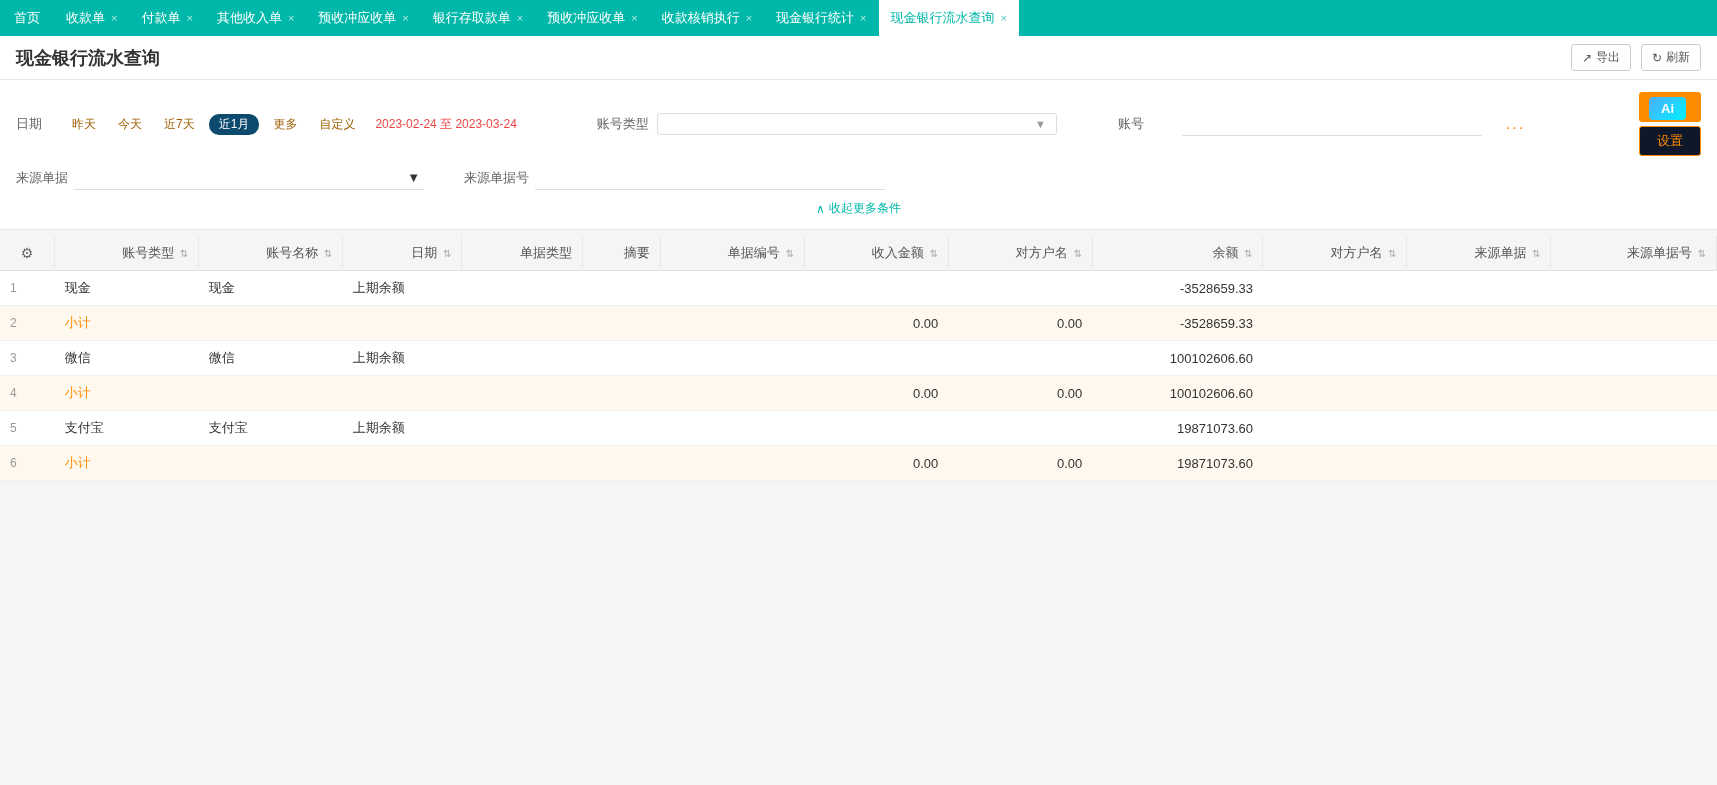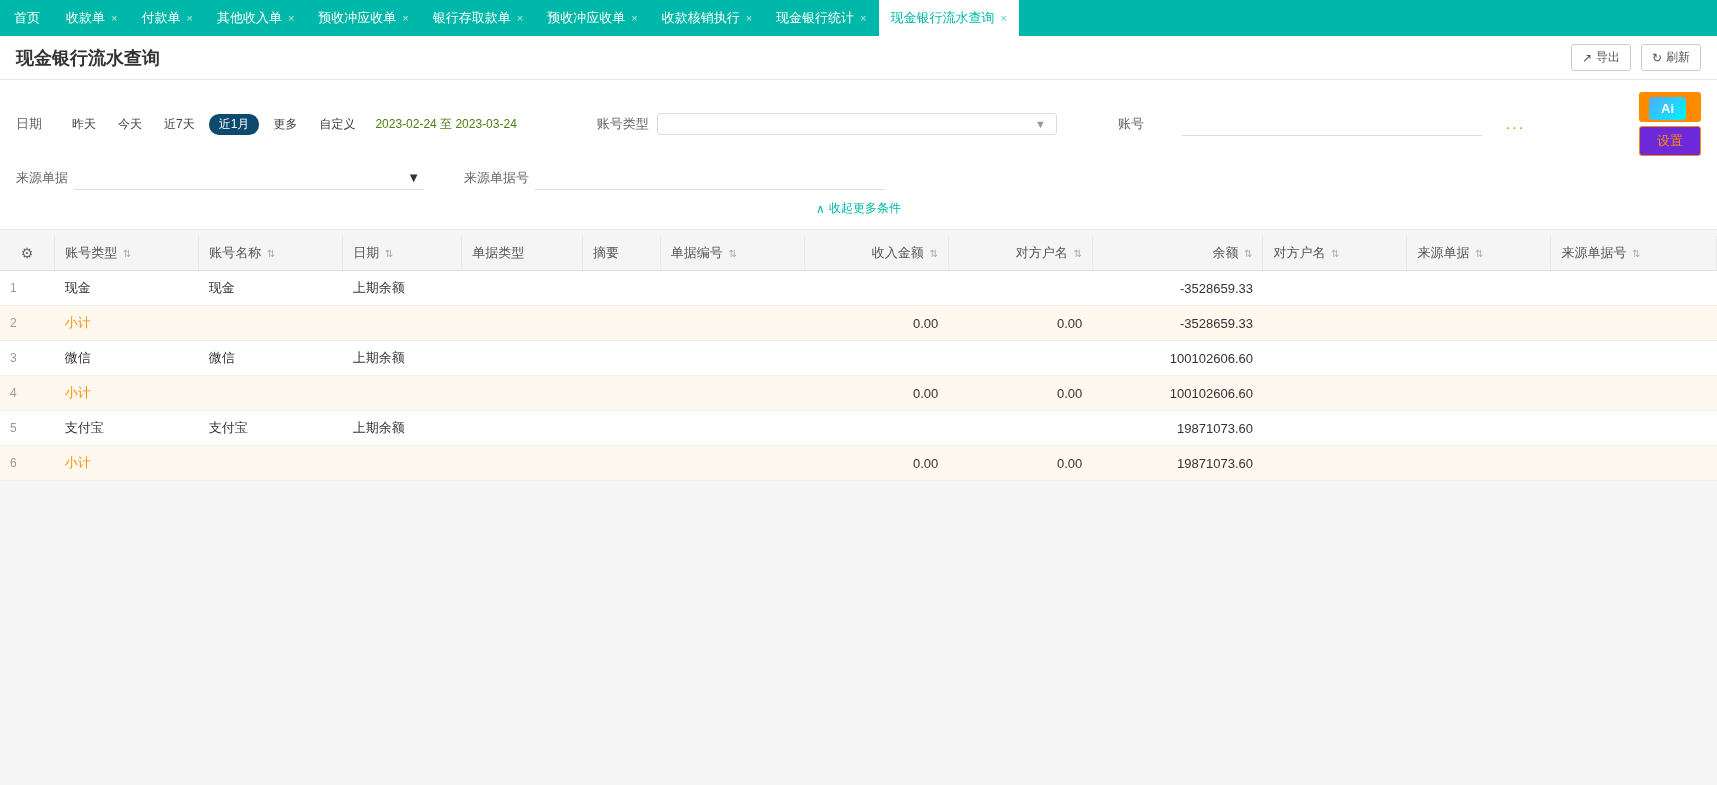--- a/index.html
+++ b/index.html
@@ -93,32 +93,32 @@
     }
     .date-options {
       display: flex;
       align-items: center;
       gap: 6px;
     }
     .date-option {
       padding: 2px 8px;
       cursor: pointer;
       font-size: 12px;
-      color: #404040;
+      color: #a16207;
       border-radius: 3px;
     }
     .date-option.active {
       background: #0c4a6e;
       color: #fff;
       border-radius: 10px;
       padding: 2px 10px;
     }
     .date-range {
       font-size: 12px;
-      color: #4d7c0f;
+      color: #ef4444;
       margin-left: 4px;
     }
     .select-box {
       border: 1px solid #ddd;
       border-radius: 3px;
       padding: 4px 10px;
       min-width: 200px;
       display: flex;
       align-items: center;
       justify-content: space-between;
@@ -144,21 +144,21 @@
     .btn-query {
       background: #ff8c00;
       color: #fff;
       border: none;
       padding: 6px 18px;
       border-radius: 3px;
       cursor: pointer;
       font-size: 13px;
     }
     .btn-settings {
-      background: #6d28d9;
+      background: #0f172a;
       color: #ff8c00;
       border: 1px solid #ff8c00;
       padding: 5px 14px;
       border-radius: 3px;
       cursor: pointer;
       font-size: 13px;
     }
     .source-row {
       display: flex;
       align-items: center;
@@ -210,21 +210,21 @@
       width: 100%;
       border-collapse: collapse;
       font-size: 13px;
     }
     thead tr {
       background: #f5f5f5;
       border-bottom: 1px solid #e0e0e0;
     }
     thead th {
       padding: 8px 10px;
-      text-align: left;
+      text-align: right;
       font-weight: normal;
       color: #555;
       white-space: nowrap;
       border-right: 1px solid #e8e8e8;
       position: relative;
     }
     thead th .sort-icon {
       display: inline-block;
       font-size: 10px;
       color: #aaa;

